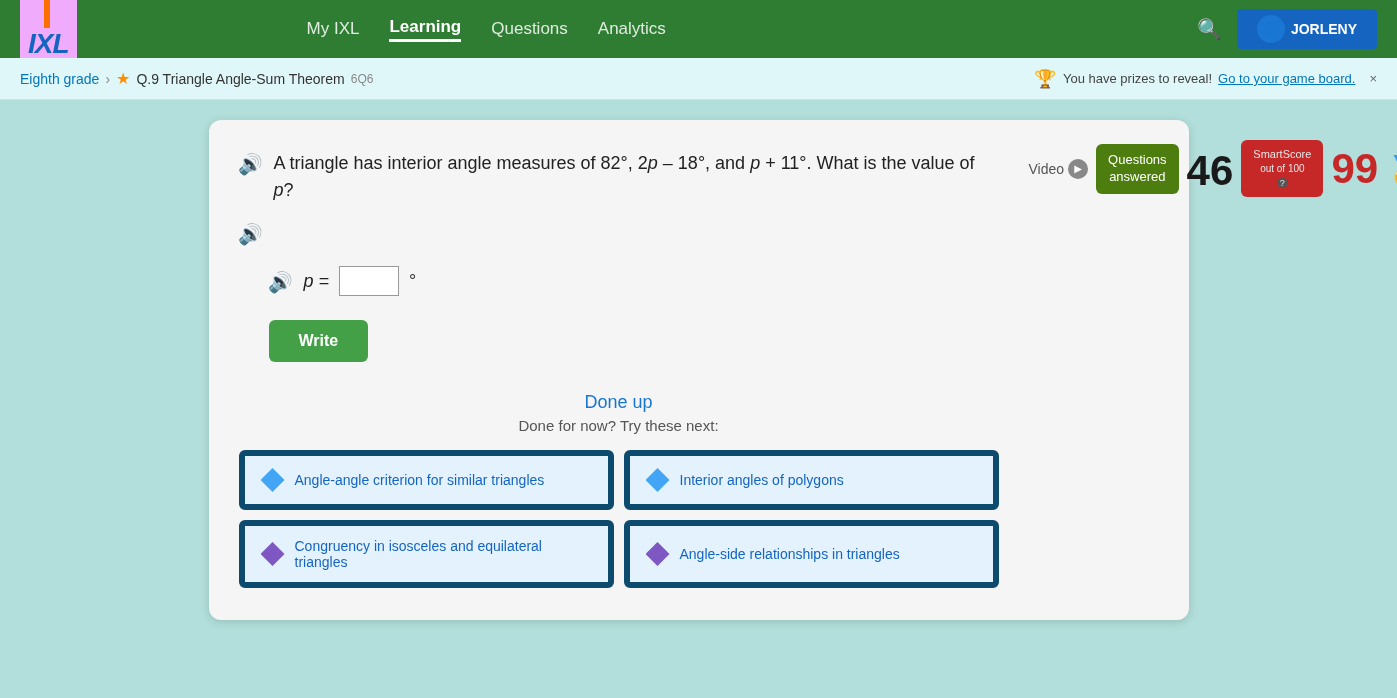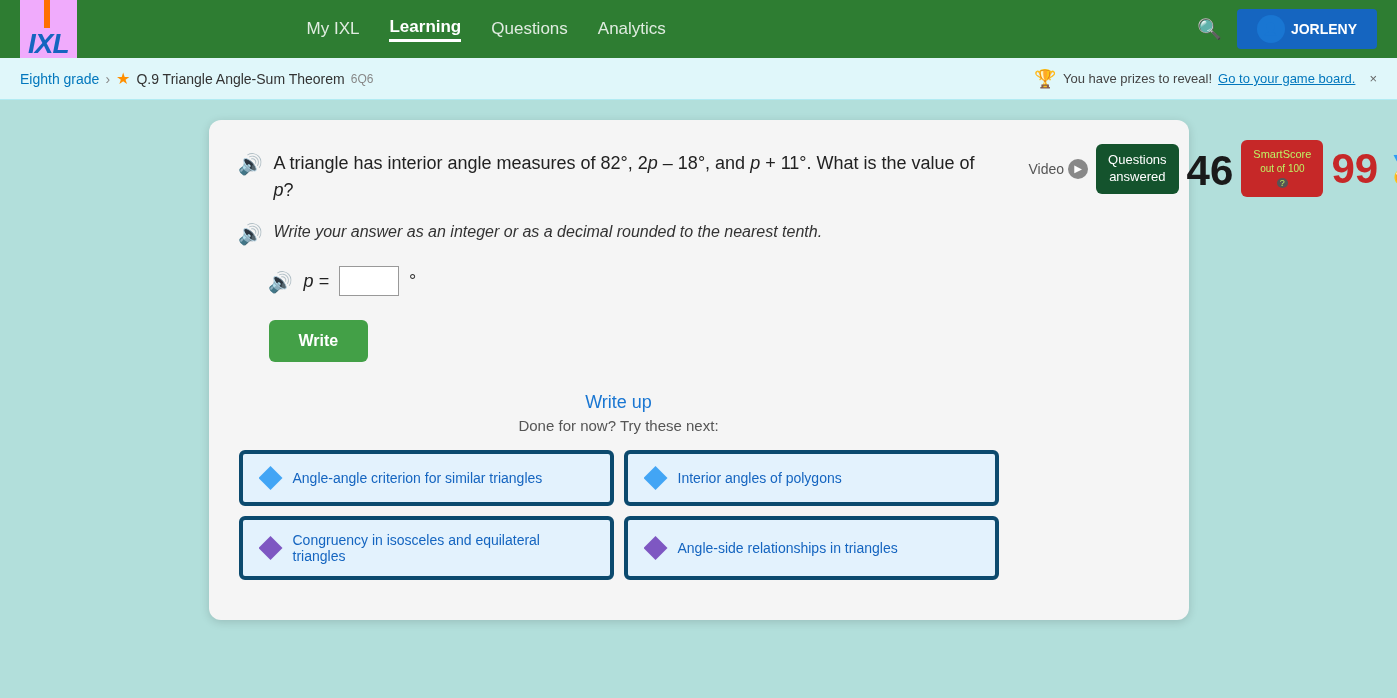--- a/index.html
+++ b/index.html
@@ -202,40 +202,40 @@
       border-radius: 50%;
       background: #888;
       color: white;
       display: flex;
       align-items: center;
       justify-content: center;
       font-size: 10px;
     }
 
     .questions-answered-box {
-      background: #14532d;
+      background: #4d7c0f;
       color: white;
       border-radius: 6px;
       padding: 8px 12px;
       text-align: center;
       font-size: 13px;
       line-height: 1.3;
     }
 
     .questions-count {
       font-size: 42px;
       font-weight: bold;
       color: #1a1a1a;
       text-align: center;
       margin-top: 4px;
     }
 
     .smart-score-box {
       background: #c62828;
-      color: #bef264;
+      color: #e5e5e5;
       border-radius: 6px;
       padding: 7px 12px;
       text-align: center;
       font-size: 12px;
       line-height: 1.4;
     }
     .smart-score-label {
       font-size: 11px;
     }
     .smart-score-sub {
@@ -362,21 +362,21 @@
     }
     .next-up-grid {
       display: grid;
       grid-template-columns: 1fr 1fr;
       gap: 10px;
       max-width: 820px;
       margin: 0 auto;
     }
     .next-up-item {
       background: #e3f2fd;
-      border: 4px solid #0c4a6e;
+      border: 6px solid #0c4a6e;
       border-radius: 6px;
       padding: 12px 16px;
       display: flex;
       align-items: center;
       gap: 10px;
       cursor: pointer;
       font-size: 14px;
       color: #1565c0;
       text-align: left;
     }
@@ -464,37 +464,36 @@
       <div class="question-line">
         <span class="speaker-icon">🔊</span>
         <span class="question-text">
           A triangle has interior angle measures of 82°, 2<em>p</em> – 18°, and <em>p</em> + 11°. What is the value of <em>p</em>?
         </span>
       </div>
 
       
       <div class="question-line">
         <span class="speaker-icon">🔊</span>
-        <span class="hint-text">Write your answer as an integer or as a decimal rounded to the nearest tenth.</span>
       </div>
 
       
       <div class="answer-line">
         <span class="speaker-icon">🔊</span>
         <span class="eq-text">p =</span>
         <input type="text" class="answer-input" style="">
         <span class="degree-sym">°</span>
       </div>
 
       
       <button class="submit-btn">Write</button>
 
       
       <div class="next-up">
-        <div class="next-up-title">Write up</div>
+        <div class="next-up-title">Done up</div>
         <div class="next-up-subtitle">Done for now? Try these next:</div>
         <div class="next-up-grid">
           <div class="next-up-item">
             <div class="diamond-icon"></div>
             <span>Angle-angle criterion for similar triangles</span>
           </div>
           <div class="next-up-item">
             <div class="diamond-icon"></div>
             <span>Interior angles of polygons</span>
           </div>

